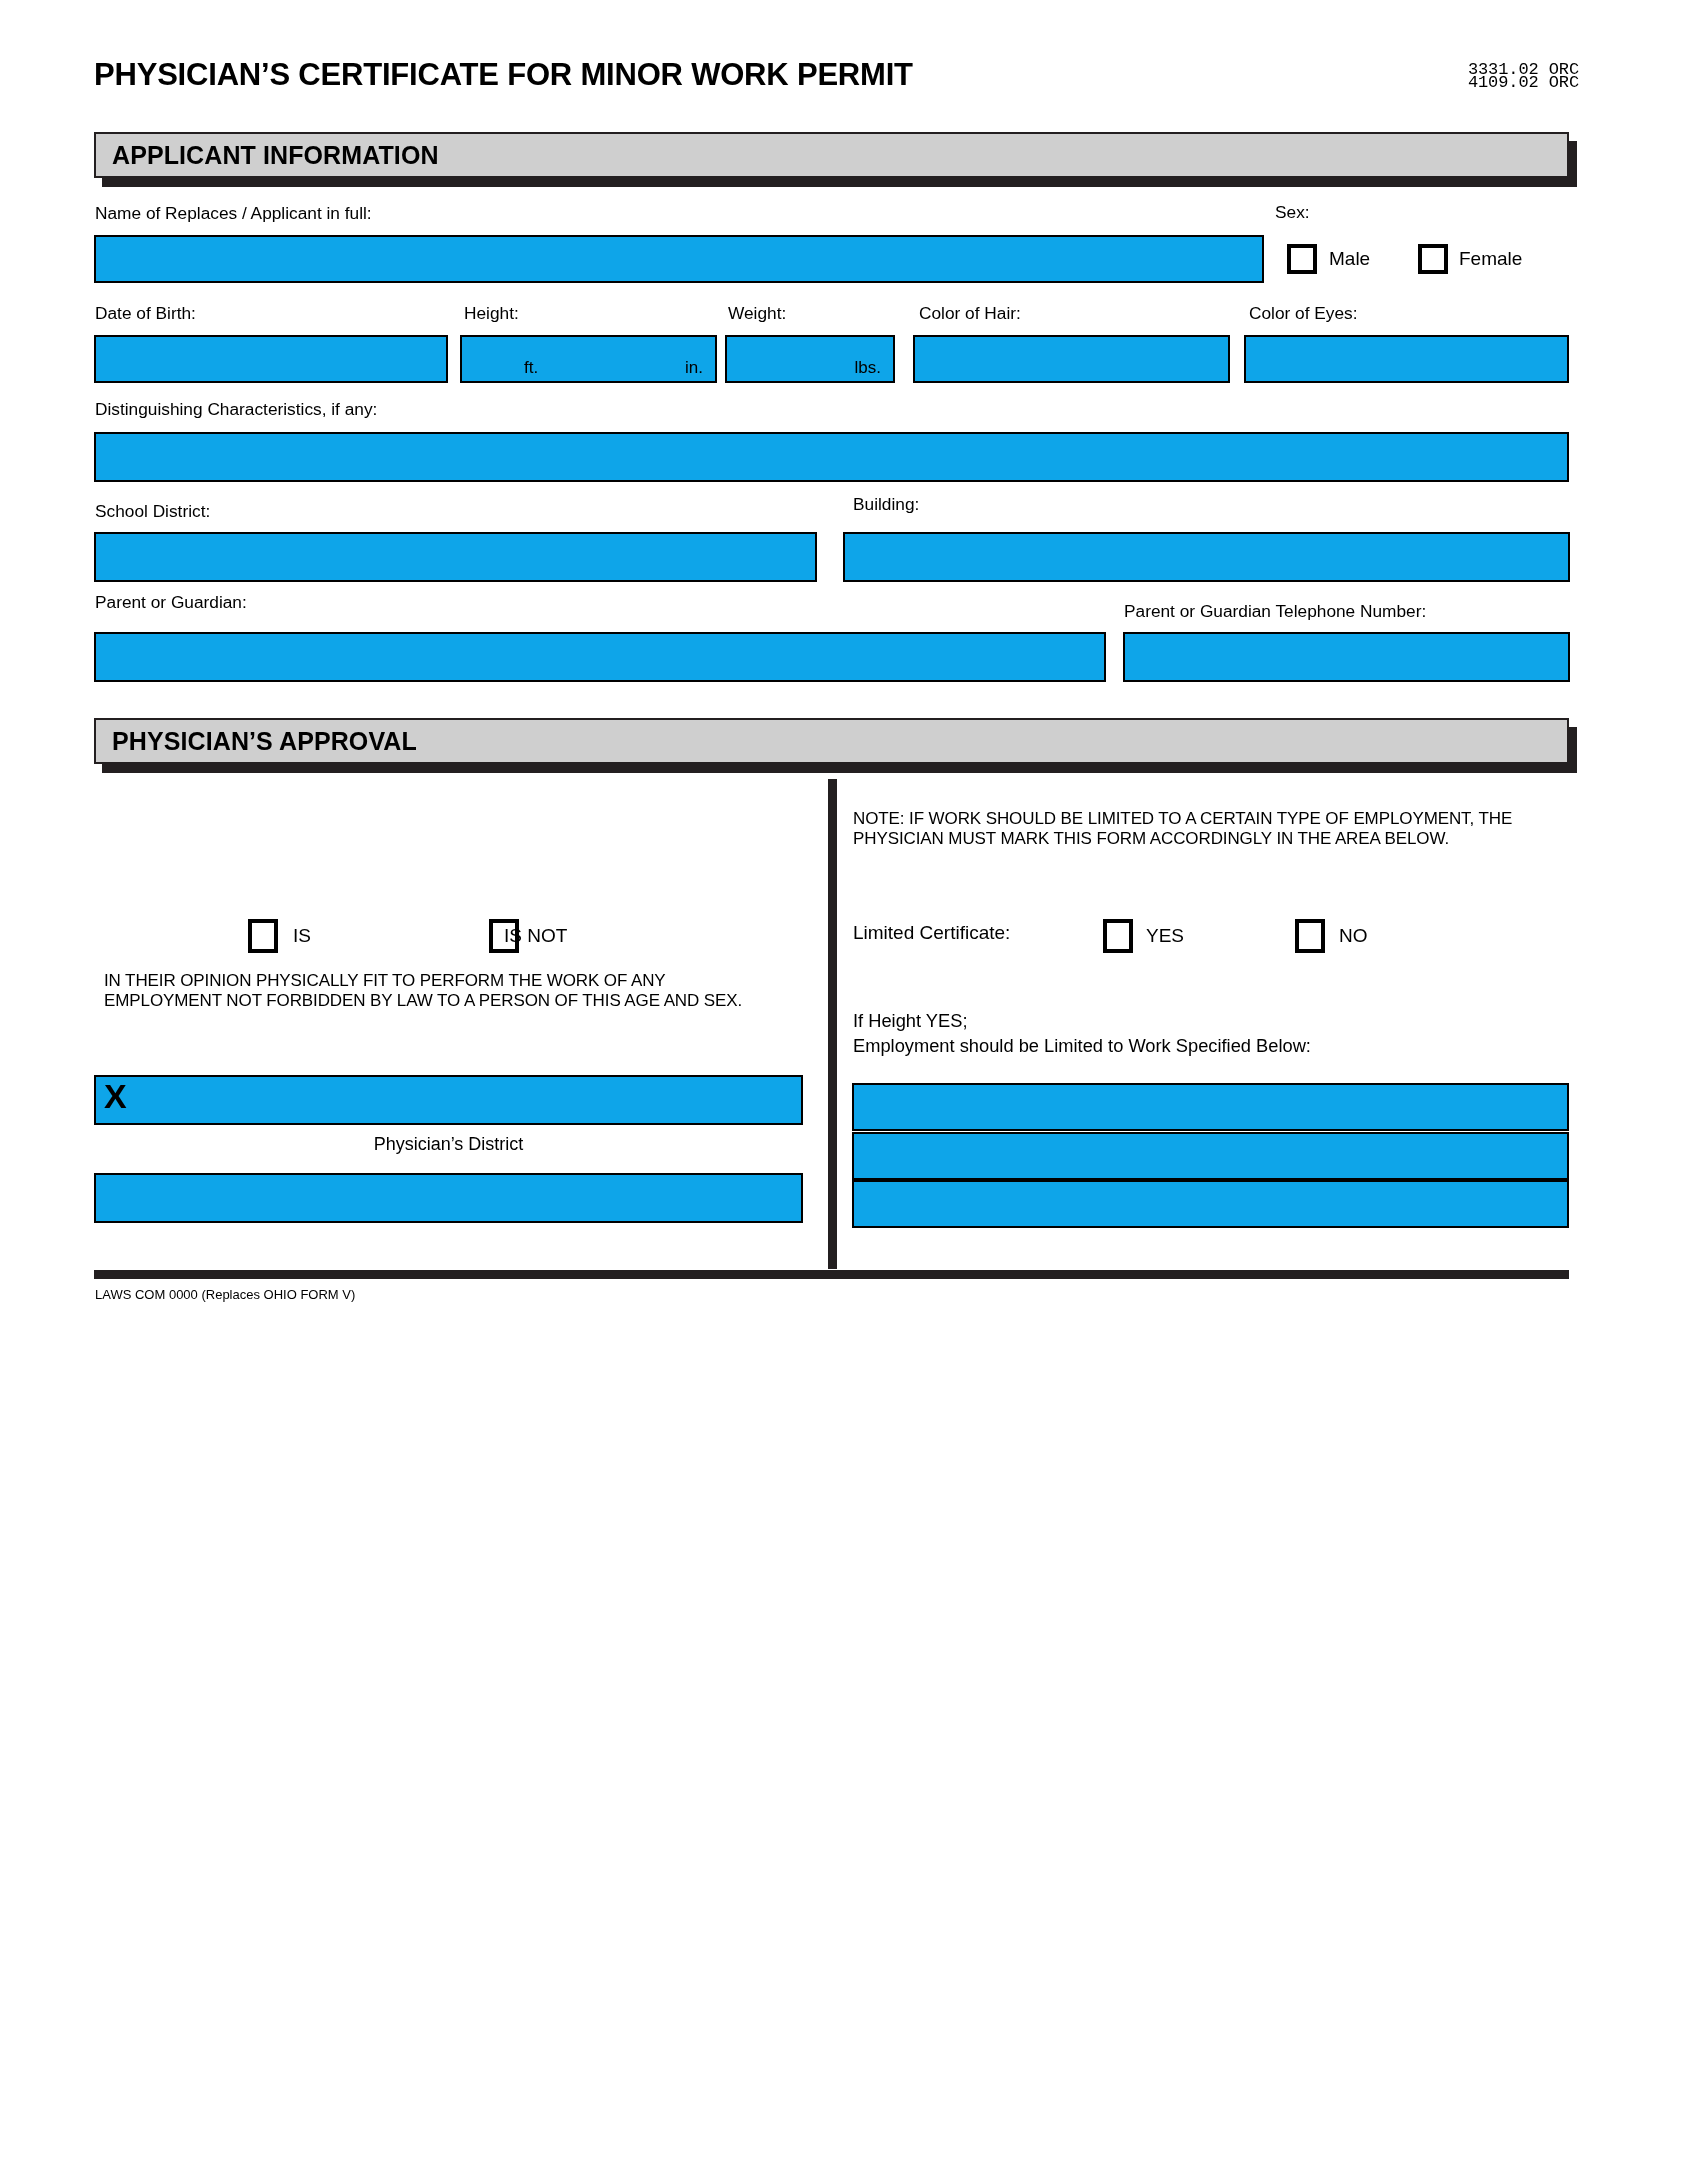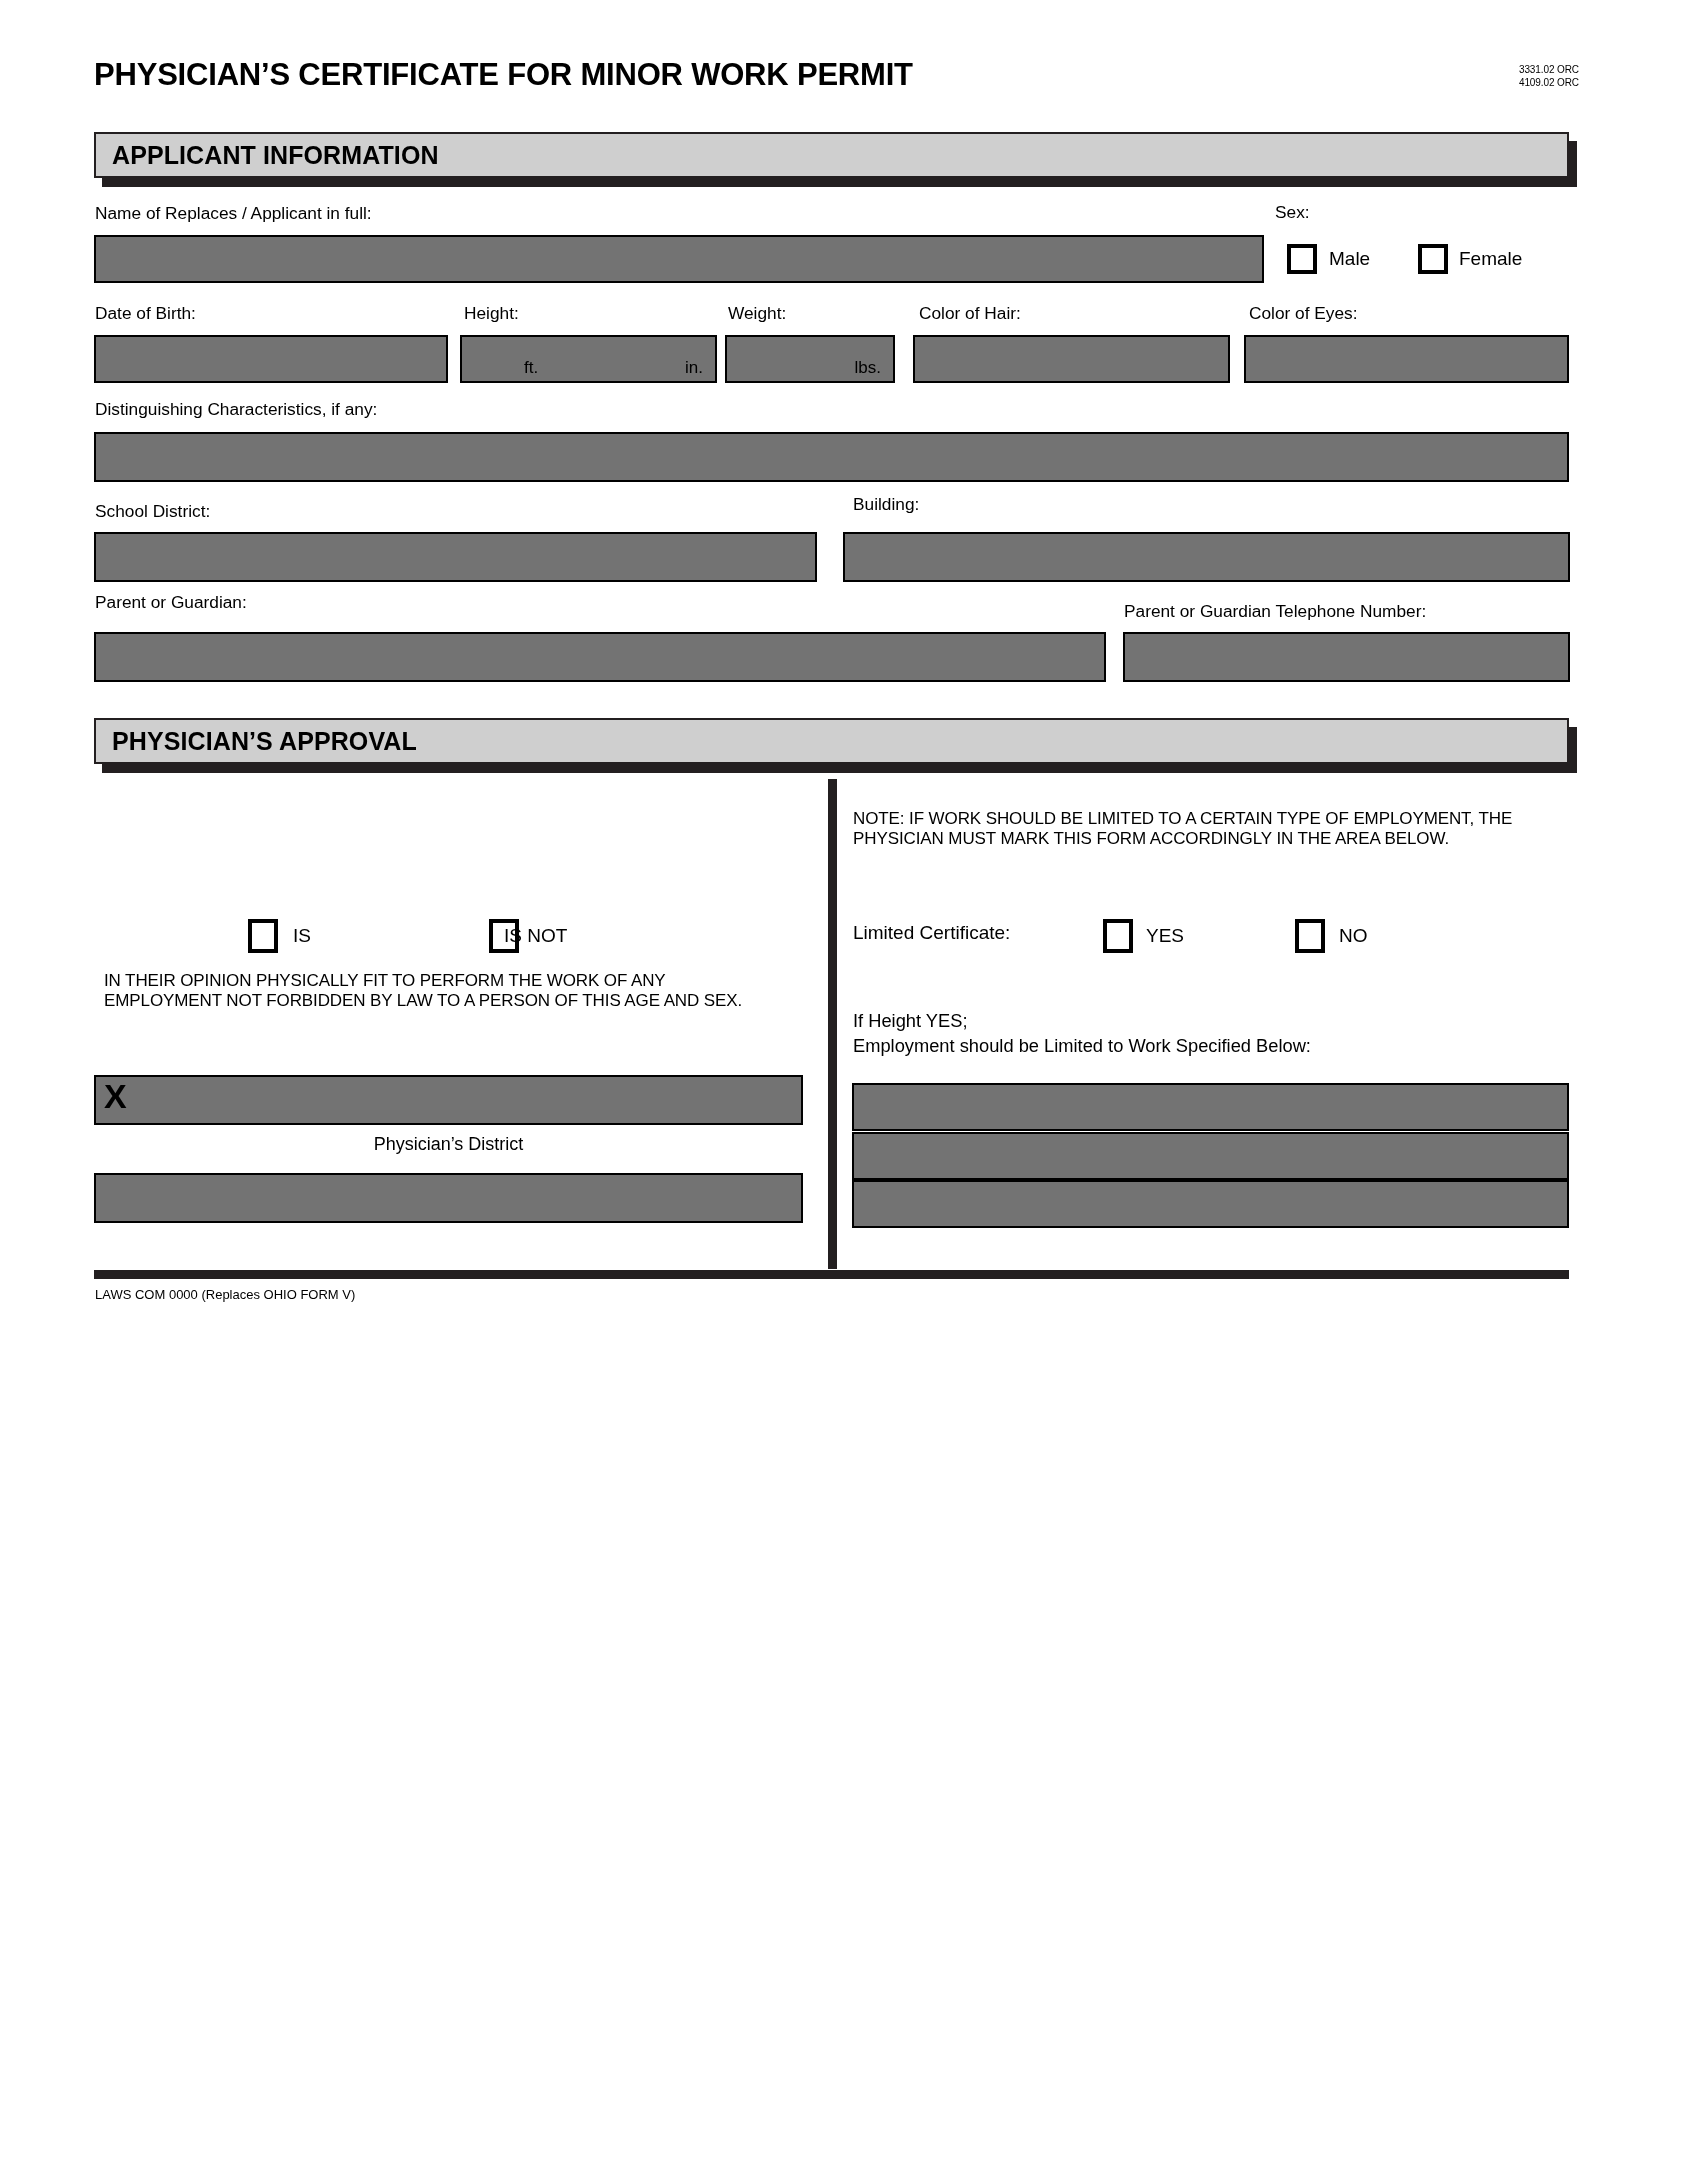--- a/index.html
+++ b/index.html
@@ -38,23 +38,24 @@
     font-size: 31px;
     font-weight: bold;
     letter-spacing: -0.2px;
     white-space: nowrap;
   }
   .orc-block {
     position: absolute;
     right: 0;
     top: 6px;
     text-align: right;
-    font-size: 10px;
+    font-size: 17px;
     line-height: 13px;
     letter-spacing: -0.1px;
+    font-family: Liberation Mono, monospace;
   }
 
   
   .section-bar {
     position: absolute;
     height: 46px;
   }
   .section-bar .shadow {
     position: absolute;
     left: 8px;
@@ -85,21 +86,21 @@
   
   .lbl {
     position: absolute;
     font-size: 17.3px;
     line-height: 20px;
     white-space: nowrap;
   }
   .box {
     position: absolute;
     border: 2.5px solid #000;
-    background: #737373;
+    background: #0ea5e9;
     box-sizing: border-box;
   }
   .unit {
     position: absolute;
     font-size: 17px;
     bottom: 3px;
   }
 
   
   .cbx {

